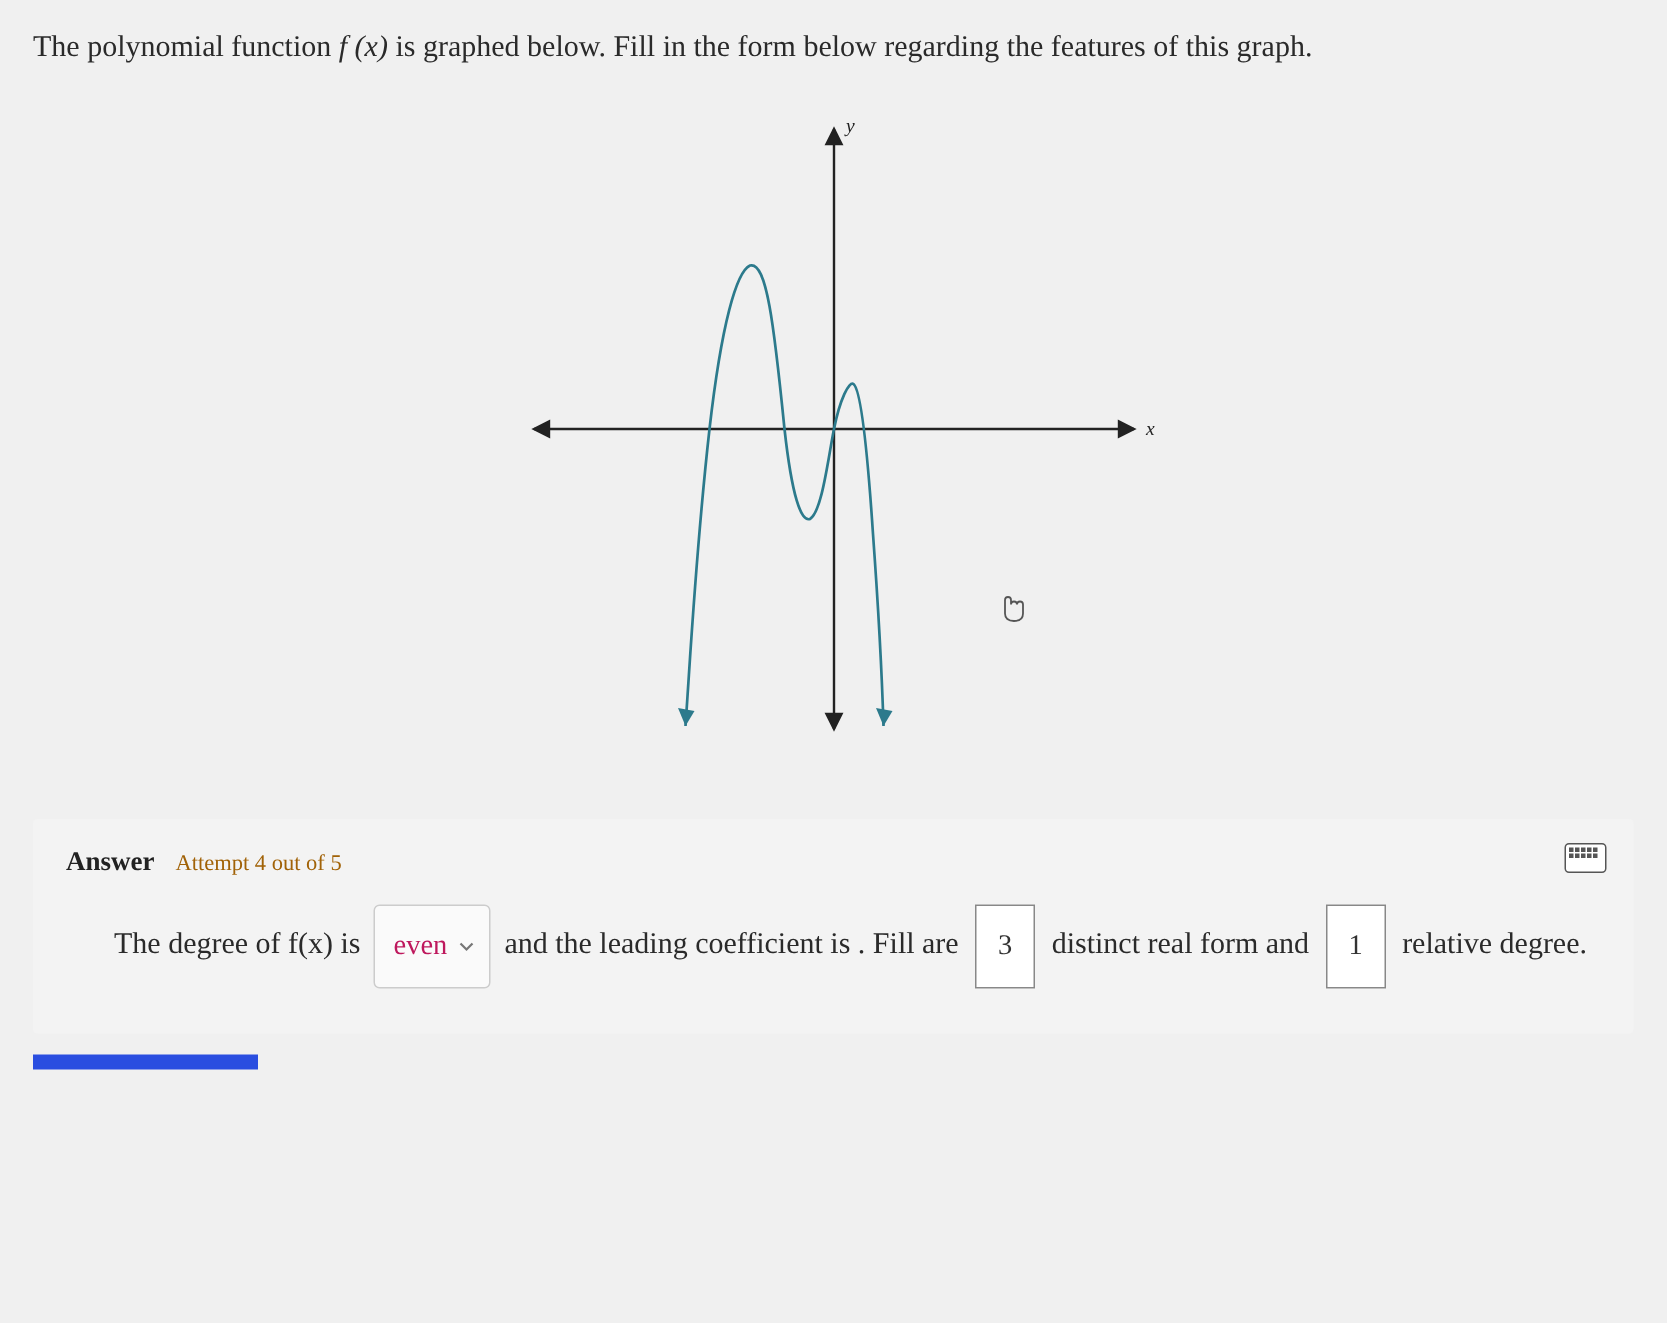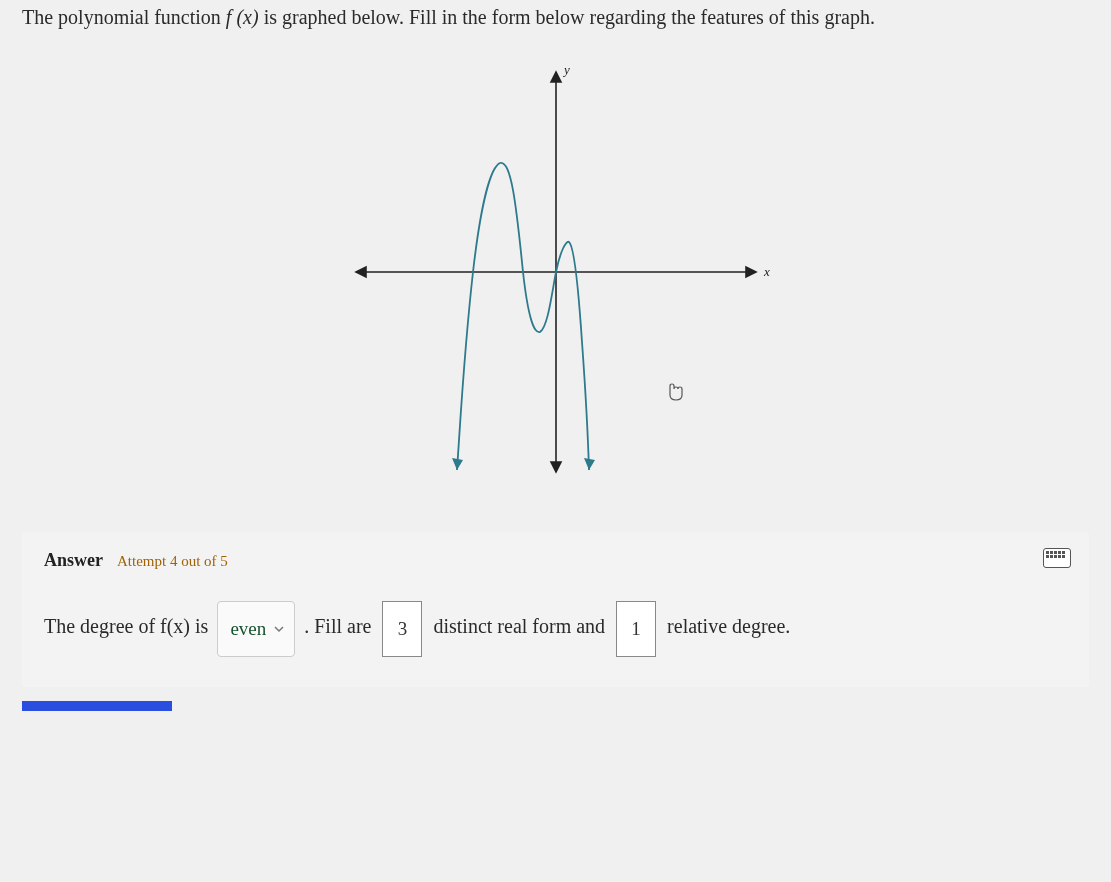--- a/index.html
+++ b/index.html
@@ -6,21 +6,21 @@
   body {
     margin: 0;
     padding: 0;
     font-family: Georgia, 'Times New Roman', serif;
     background: #f0f0f0;
     width: 1111px;
     height: 882px;
     color: #333;
   }
   .page {
-    padding: 2px 22px;
+    padding: 16px 22px;
   }
   .prompt {
     font-size: 20px;
     line-height: 1.5;
     color: #2a2a2a;
     margin-bottom: 10px;
   }
   .fx {
     font-style: italic;
   }
@@ -33,47 +33,48 @@
     background: #f3f3f3;
     border-radius: 3px;
     padding: 18px 22px 30px 22px;
     position: relative;
     margin-top: 10px;
   }
   .answer-header {
     display: flex;
     align-items: baseline;
     gap: 14px;
-    margin-bottom: 30px;
+    margin-bottom: 18px;
   }
   .answer-label {
     font-weight: bold;
     font-size: 18px;
     color: #222;
   }
   .attempt {
     font-size: 15px;
     color: #a16207;
   }
   .sentence {
     font-size: 20px;
     line-height: 2.4;
     color: #2a2a2a;
     display: block;
+    margin-left: 32px;
   }
   .dropdown {
     display: inline-flex;
     align-items: center;
     gap: 8px;
     background: #fafafa;
     border: 1px solid #ccc;
     border-radius: 4px;
     padding: 4px 10px 4px 12px;
     font-size: 19px;
-    color: #14532d;
+    color: #be185d;
     margin: 0 4px;
     vertical-align: middle;
     cursor: pointer;
   }
   .chevron {
     width: 10px;
     height: 10px;
     display: inline-block;
   }
   .chevron svg { display: block; }
@@ -181,20 +182,21 @@
     <div class="sentence">
       <span>The degree of f(x) is </span>
       <span class="dropdown">
         <span>even</span>
         <span class="chevron">
           <svg width="10" height="10" viewBox="0 0 10 10">
               <path d="M1 3 L5 7 L9 3" fill="none" stroke="#777" stroke-width="1.5"></path>
             </svg>
         </span>
       </span>
+      <span> and the leading coefficient is </span>
       <span> . Fill are </span>
       <span class="numbox">3</span>
       <span> distinct real form and </span>
       <span class="numbox">1</span>
       <span> relative degree.</span>
     </div>
   </div>
 
   <div class="submit-bar"></div>
 

